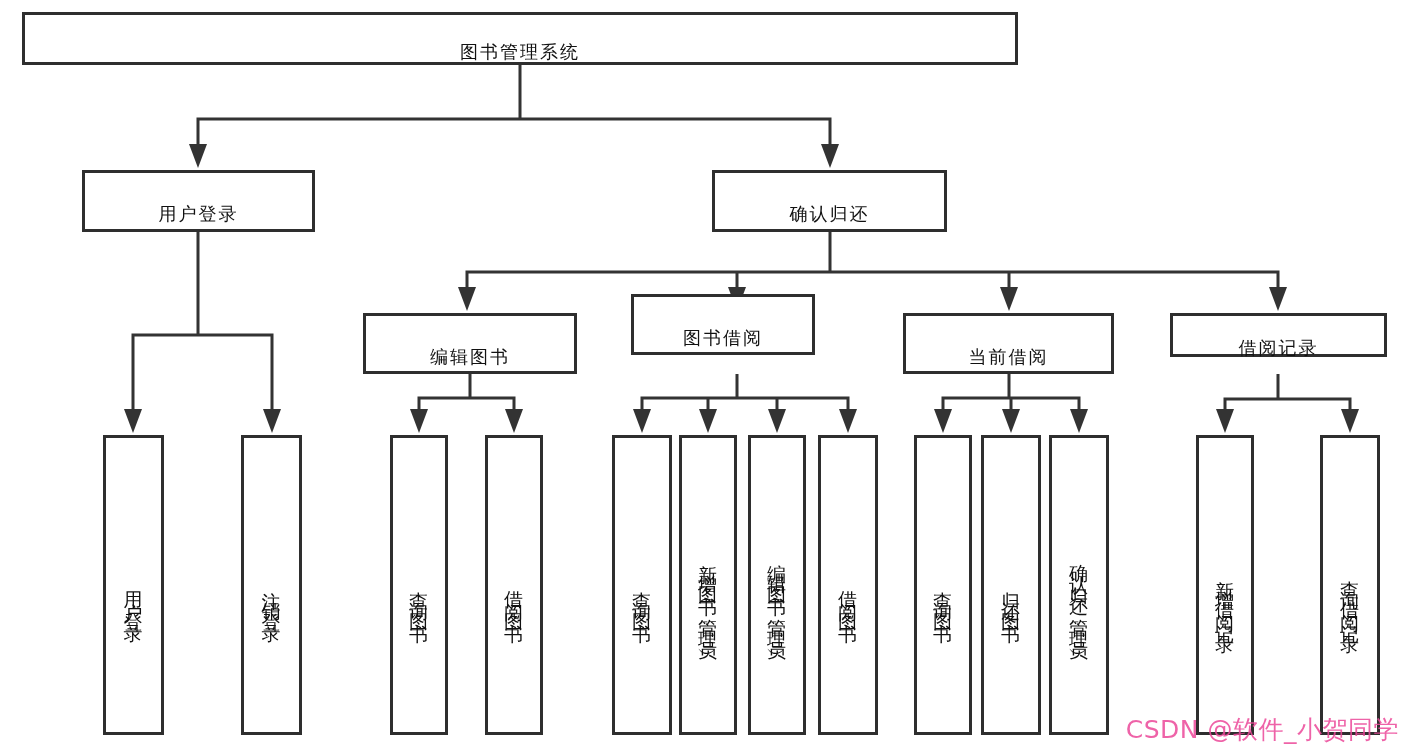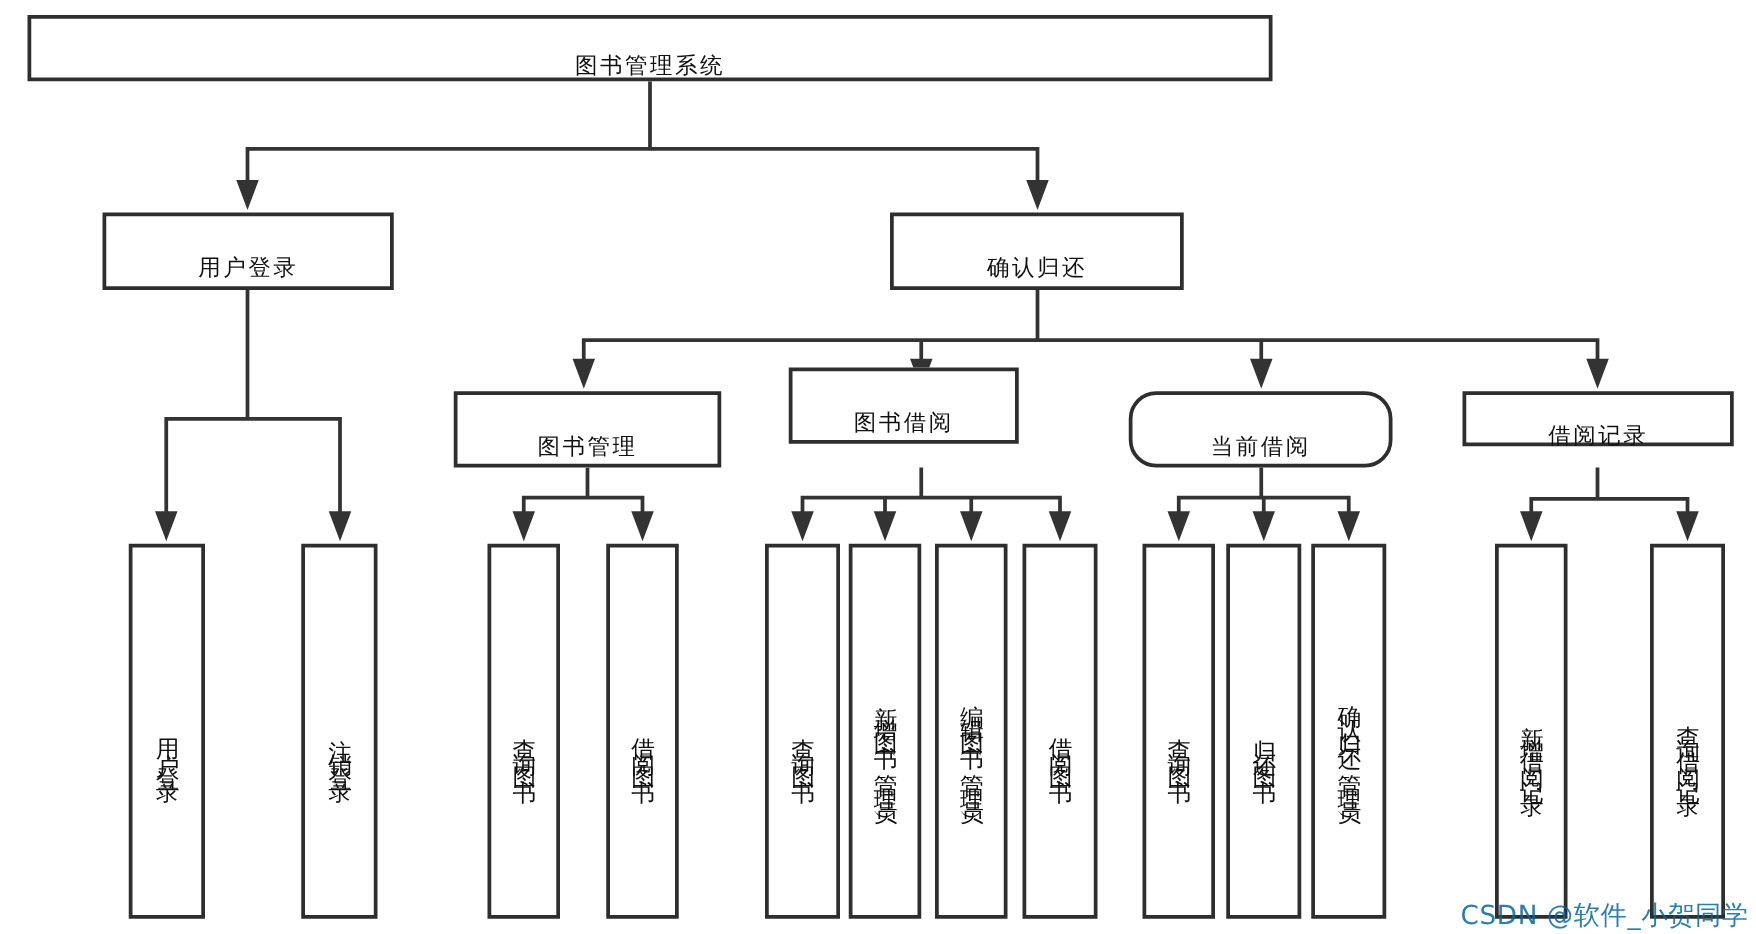--- a/index.html
+++ b/index.html
@@ -17,32 +17,32 @@
   .leaf .lbl{
     writing-mode:vertical-rl;text-orientation:mixed;
     font-size:19px;letter-spacing:11px;line-height:1;white-space:nowrap;
   }
   
   .n-root{left:22px;top:12px;width:996px;height:53px;}
   .n-userlogin{left:82px;top:170px;width:233px;height:62px;}
   .n-bookmgmt{left:712px;top:170px;width:235px;height:62px;}
   .n-newbook{left:363px;top:313px;width:214px;height:61px;}
   .n-borrowmod{left:631px;top:294px;width:184px;height:61px;}
-  .n-current{left:903px;top:313px;width:211px;height:61px;border-radius:22px;}
+  .n-current{left:903px;top:313px;width:211px;height:61px;}
   .n-records{left:1170px;top:313px;width:217px;height:44px;}
   
   .lA1{left:103px;width:61px;} .lA2{left:241px;width:61px;}
   .lB1{left:390px;width:58px;} .lB2{left:485px;width:58px;}
   .lC1{left:612px;width:60px;} .lC2{left:679px;width:58px;}
   .lC3{left:748px;width:58px;} .lC4{left:818px;width:60px;}
   .lD1{left:914px;width:58px;} .lD2{left:981px;width:60px;} .lD3{left:1049px;width:60px;}
   .lE1{left:1196px;width:58px;} .lE2{left:1320px;width:60px;}
   .watermark{
-    position:absolute;right:6px;bottom:1px;font-size:21px;
-    color:#0369a1;opacity:.85;letter-spacing:.5px;
+    position:absolute;right:6px;bottom:1px;font-size:25px;
+    color:#ec4899;opacity:.85;letter-spacing:.5px;
   }
 </style>
 </head>
 <body>
 
 <div class="canvas">
 
   <svg class="connectors" viewBox="0 0 1405 747" xmlns="http://www.w3.org/2000/svg">
     <g stroke="#333333" stroke-width="3" fill="none">
       <g>
@@ -95,21 +95,21 @@
   </div>
 
   <div class="node n-userlogin">
     <span class="lbl">用户登录</span>
   </div>
   <div class="node n-bookmgmt">
     <span class="lbl">确认归还</span>
   </div>
 
   <div class="node n-newbook">
-    <span class="lbl">图书管理</span>
+    <span class="lbl">编辑图书</span>
   </div>
   <div class="node n-borrowmod">
     <span class="lbl">图书借阅</span>
   </div>
   <div class="node n-current">
     <span class="lbl">当前借阅</span>
   </div>
   <div class="node n-records">
     <span class="lbl">借阅记录</span>
   </div>

